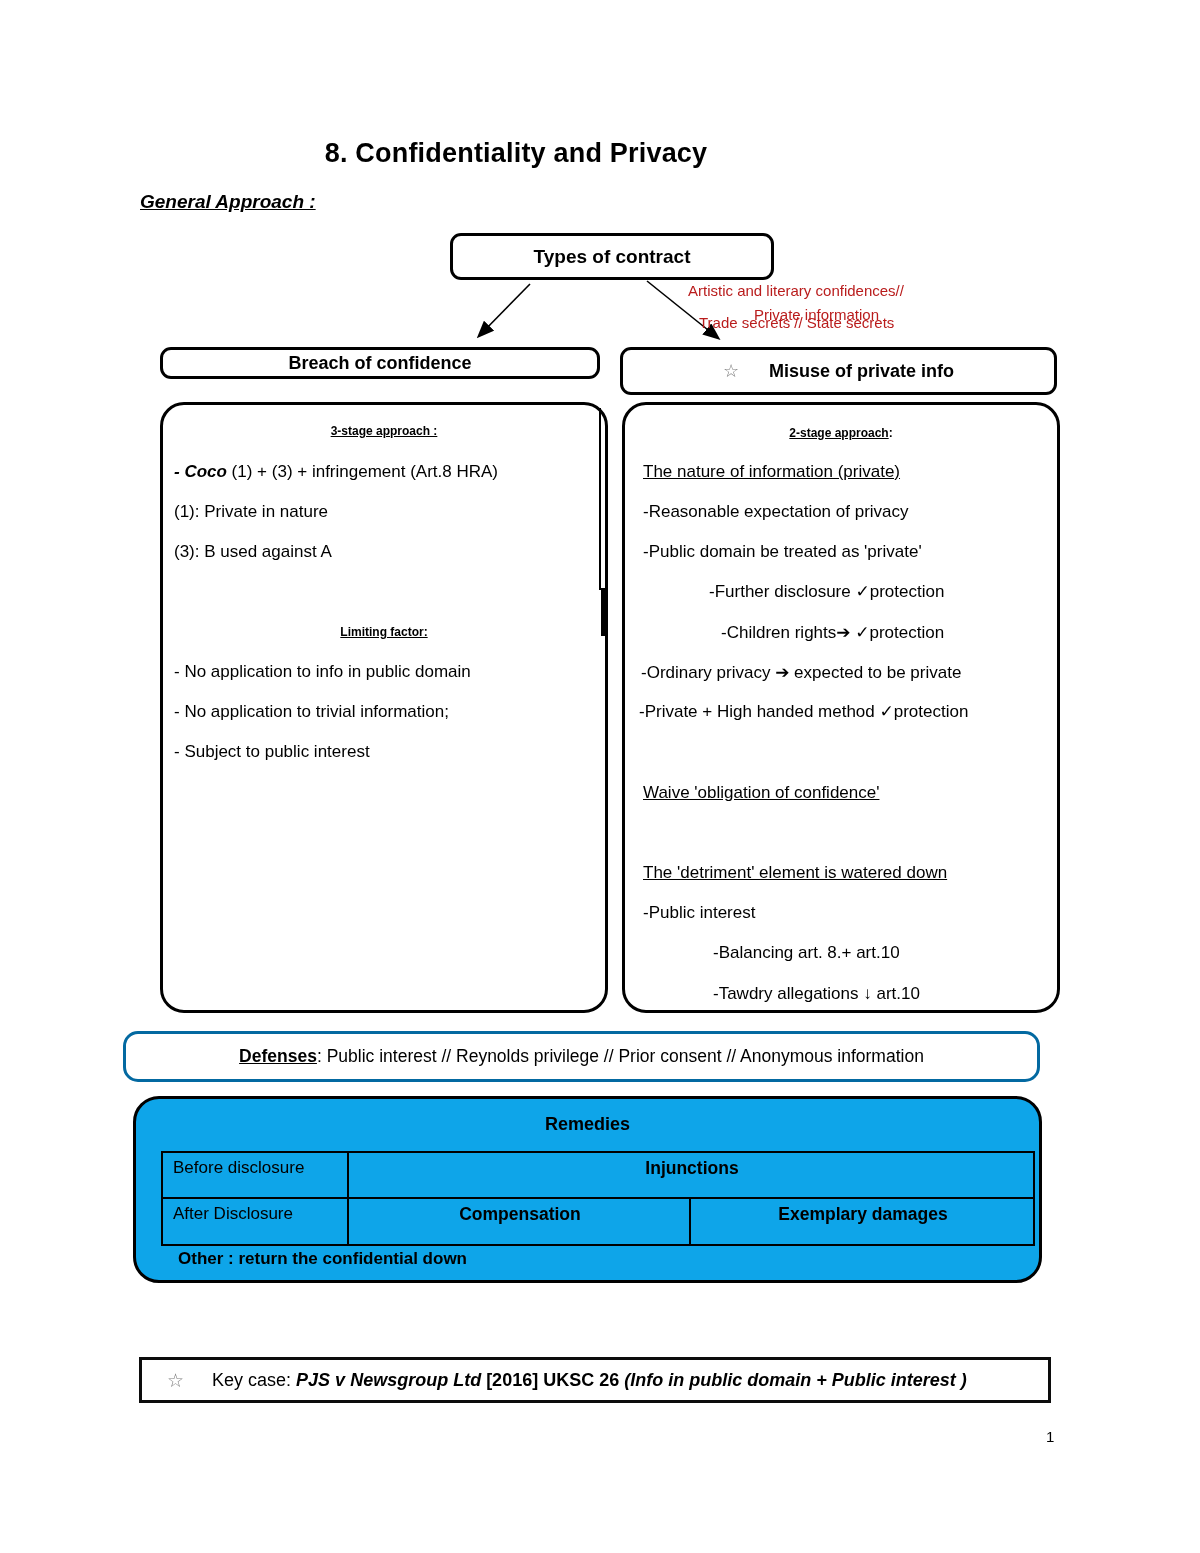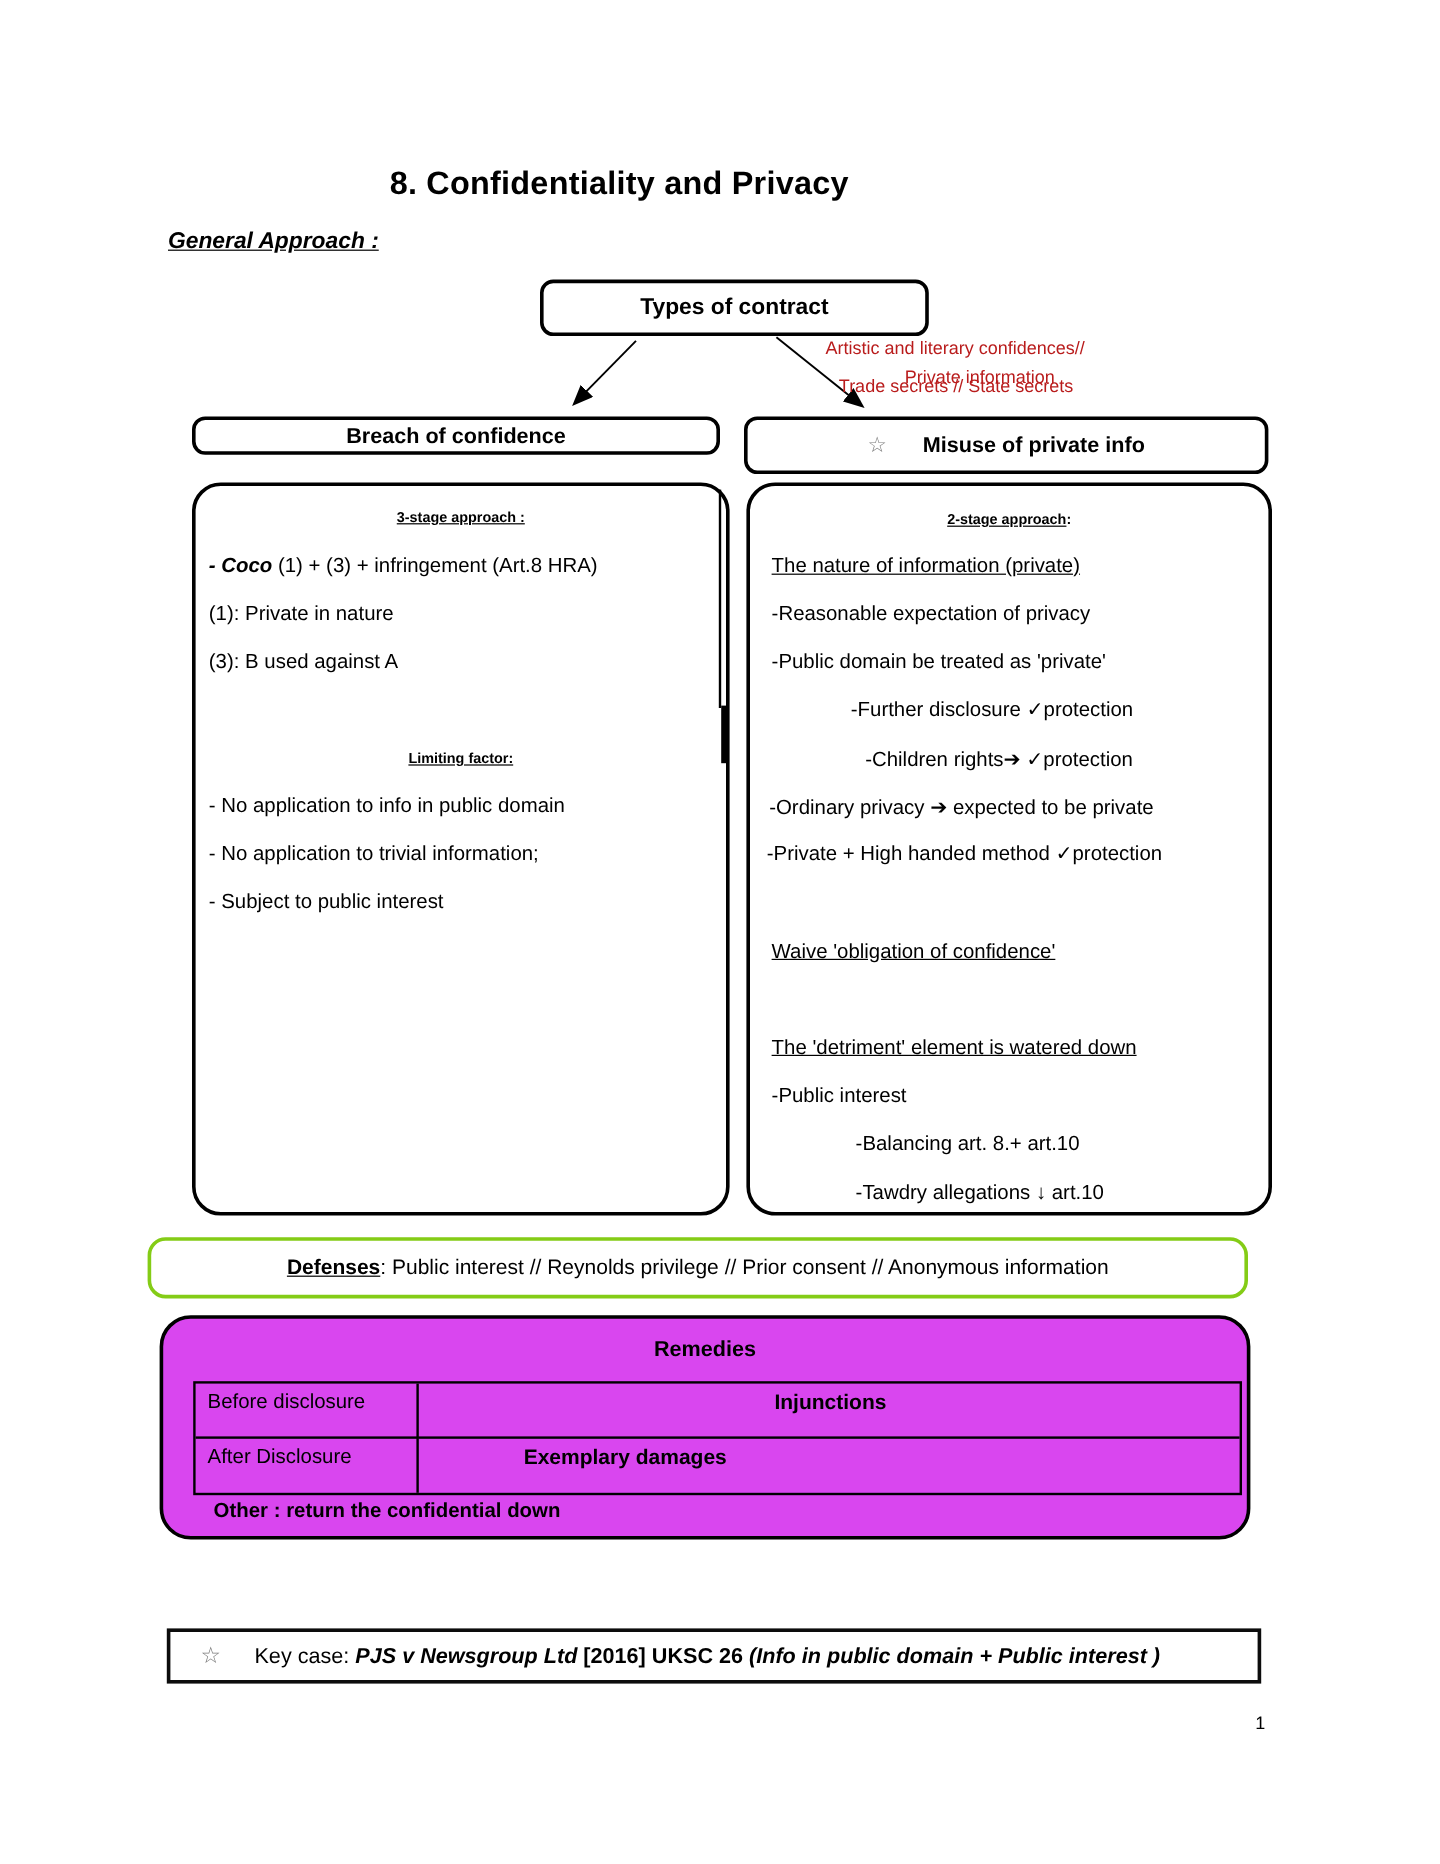--- a/index.html
+++ b/index.html
@@ -38,28 +38,28 @@
 
   .annot { position:absolute; font-size:15px; white-space:nowrap; color:#b91c1c; }
 
   .arrow-layer { position:absolute; left:0; top:0; pointer-events:none; }
 
   .star { color:#7d7d7d; font-weight:normal; font-style:normal; }
 
   
   .defenses {
     position:absolute; left:123px; top:1031px; width:917px; height:51px;
-    box-sizing:border-box; border:3px solid #84cc16; border-radius:15px; background:#fff;
+    box-sizing:border-box; border:3px solid #0369a1; border-radius:15px; background:#fff;
     display:flex; align-items:center; justify-content:center; font-size:17.5px;
   }
 
   
   .remedies {
     position:absolute; left:133px; top:1096px; width:909px; height:187px;
-    box-sizing:border-box; border:3px solid #000; border-radius:26px; background:#d946ef;
+    box-sizing:border-box; border:3px solid #000; border-radius:26px; background:#0ea5e9;
   }
   .remedies-title {
     position:absolute; left:0; top:15px; width:100%; text-align:center;
     font-size:18px; font-weight:bold;
   }
   .rtable {
     position:absolute; left:25px; top:52px; width:870px;
     display:grid; grid-template-columns:186px 342px 342px; grid-template-rows:46px 45px;
     border:2px solid #000;
   }
@@ -155,20 +155,21 @@
   <div class="defenses">
     <span class="nowrap"><b class="u">Defenses</b><span>: Public interest // Reynolds privilege  // Prior consent //  Anonymous information</span></span>
   </div>
 
   <div class="remedies">
     <div class="remedies-title">Remedies</div>
     <div class="rtable">
       <div class="cell">Before disclosure</div>
       <div class="cell val span2 last">Injunctions</div>
       <div class="cell bottom">After Disclosure</div>
+      <div class="cell val bottom">Compensation</div>
       <div class="cell val bottom last">Exemplary damages</div>
     </div>
     <div class="other-line">Other : return the confidential down</div>
   </div>
 
   <div class="keycase">
     <span class="star">☆</span>
     <span><span>Key case: </span><span class="bi">PJS v Newsgroup Ltd </span><b>[2016] UKSC 26 </b><span class="bi">(Info in public domain + Public interest )</span></span>
   </div>
 

